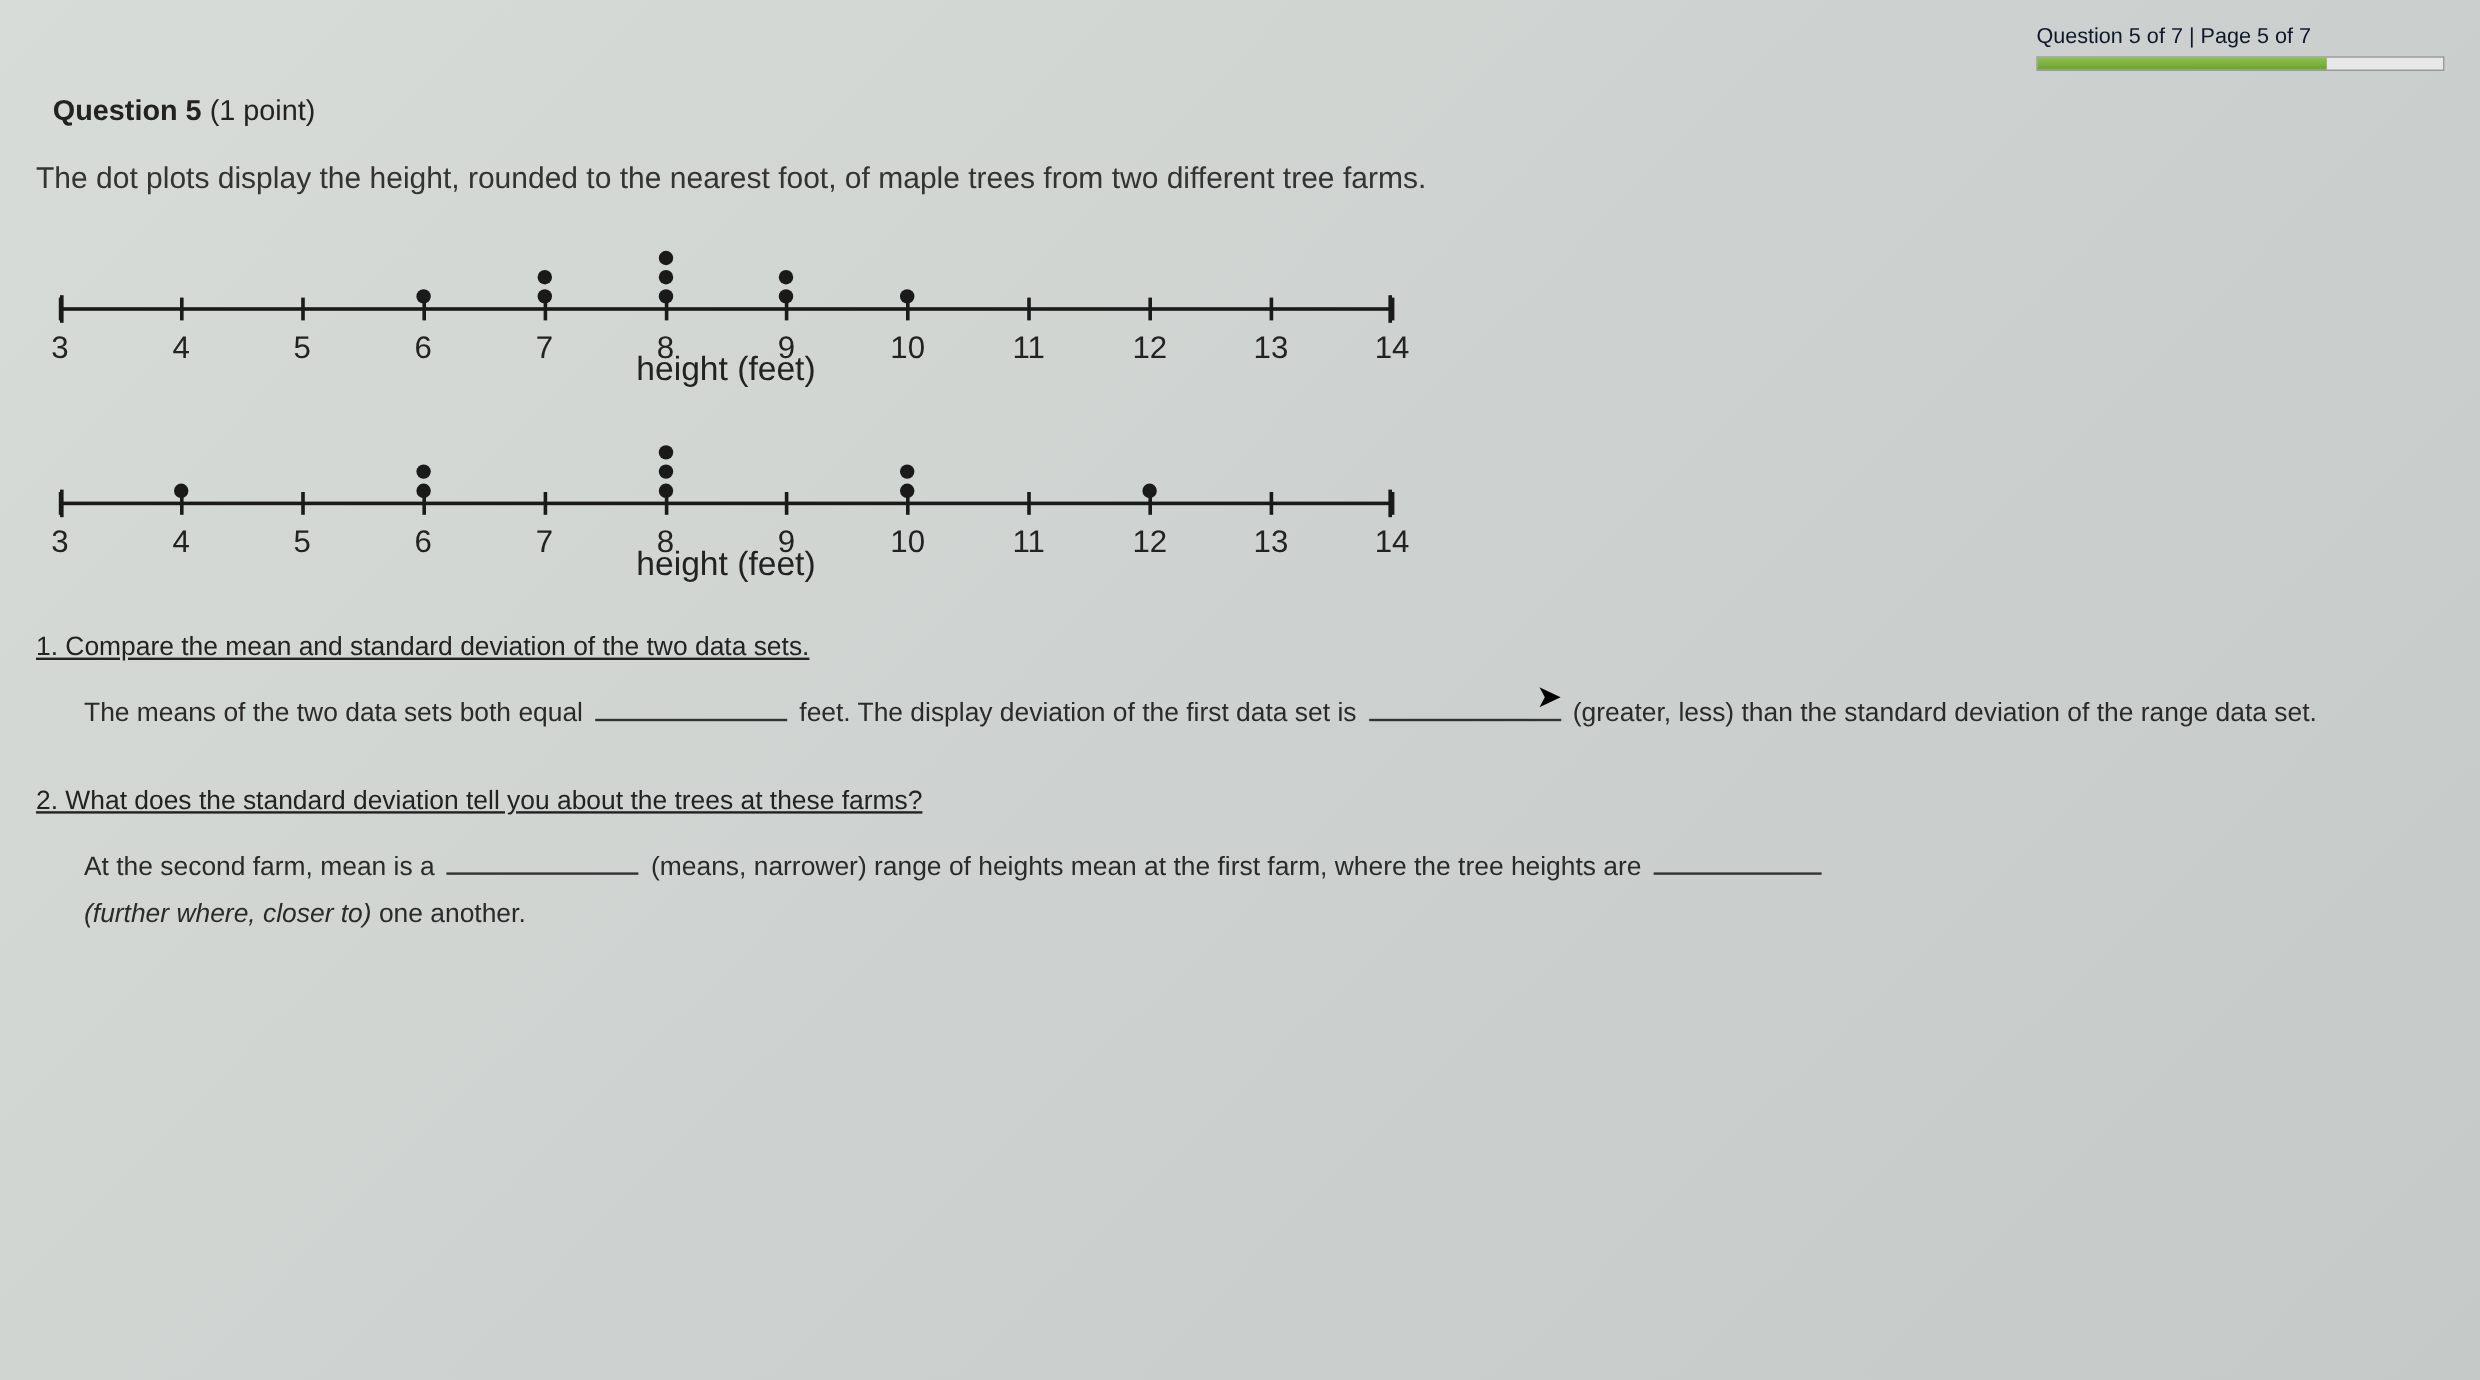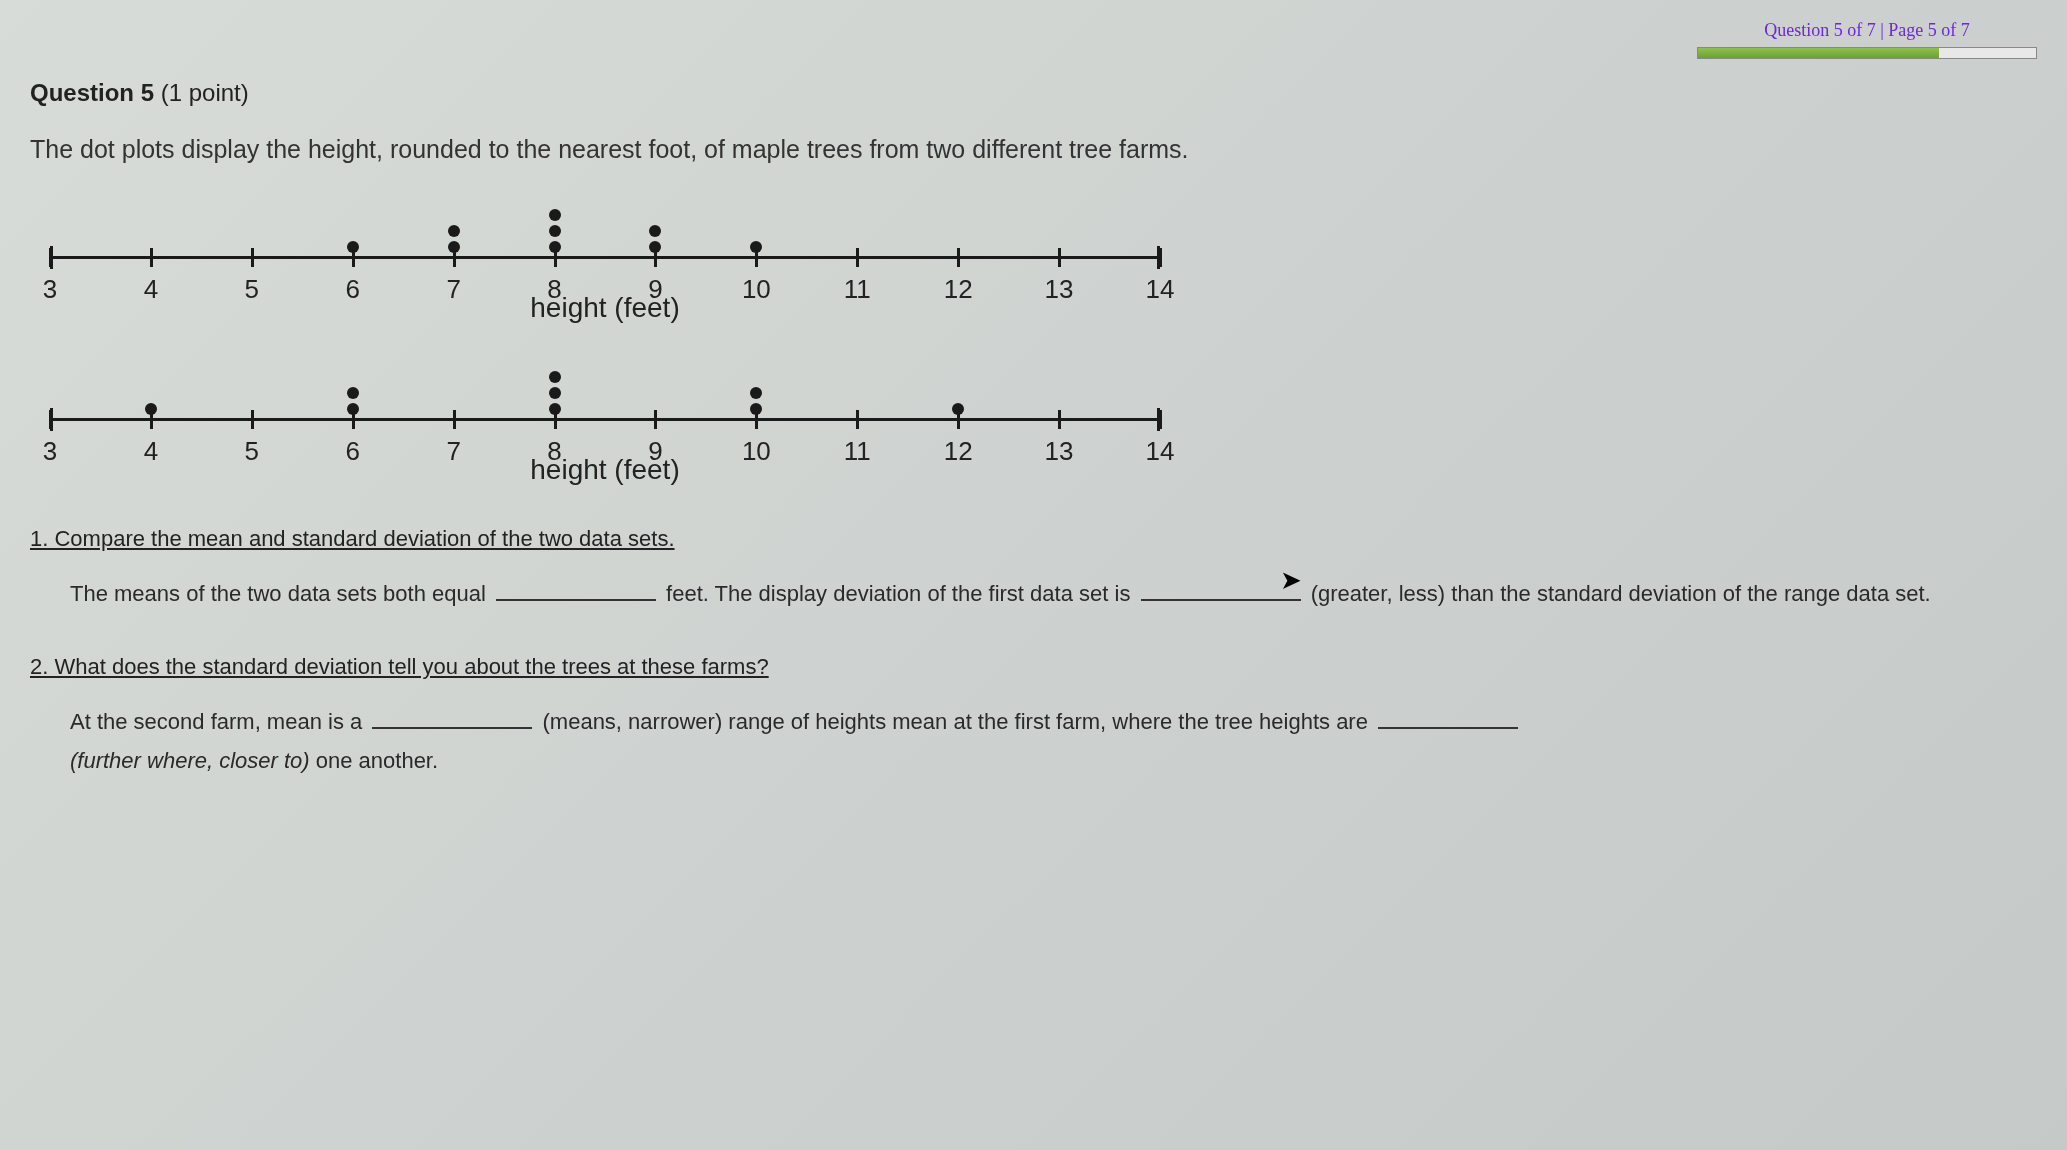--- a/index.html
+++ b/index.html
@@ -10,42 +10,42 @@
       color: #2a2a2a;
       min-height: 100vh;
     }
     .header-row {
       display: flex;
       justify-content: space-between;
       align-items: flex-start;
       margin-bottom: 8px;
     }
     .progress-area {
-      text-align: center;
+      text-align: left;
       font-size: 18px;
-      color: #6d28d9;
-      font-family: Liberation Serif, serif;
+      color: #0f172a;
     }
     .progress-bar {
       width: 340px;
       height: 12px;
       border: 1px solid #888;
       background: #e8e8e8;
       margin-top: 6px;
       position: relative;
     }
     .progress-fill {
       height: 100%;
       background: linear-gradient(#8bc34a, #6da132);
       width: 71.4%;
     }
     .q-title {
       font-size: 24px;
       color: #222;
       margin-top: 20px;
+      margin-left: 14px;
     }
     .q-title .bold { font-weight: bold; }
     .q-intro {
       font-size: 25px;
       color: #333;
       margin: 28px 0 22px 0;
     }
     .dotplot-wrap {
       margin: 10px 0 18px 0;
     }

